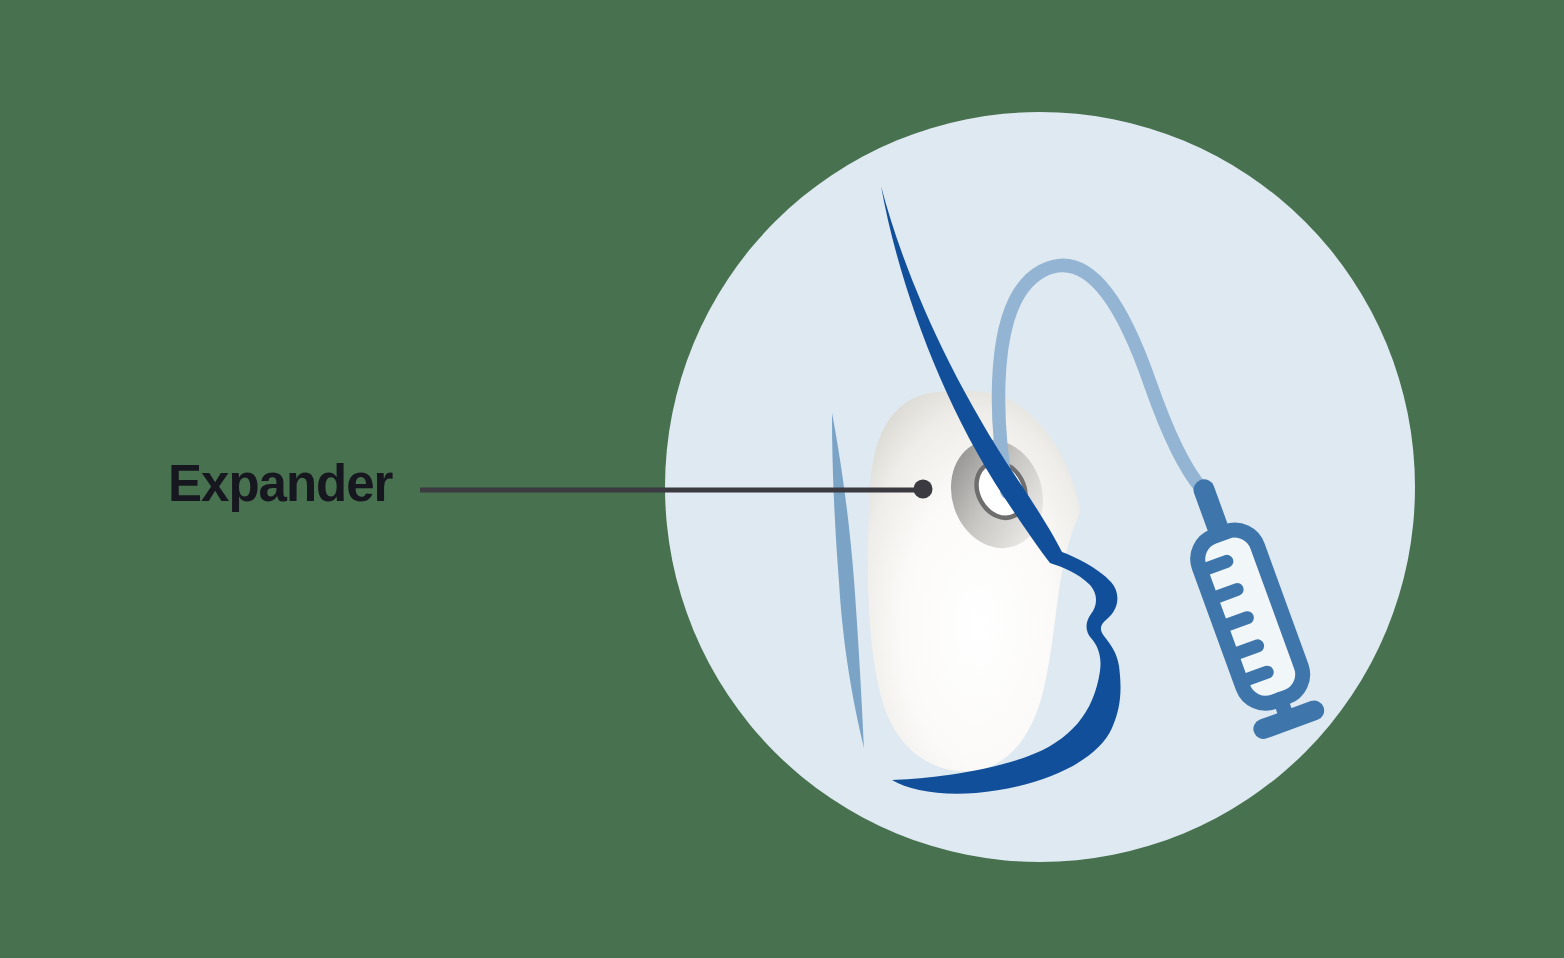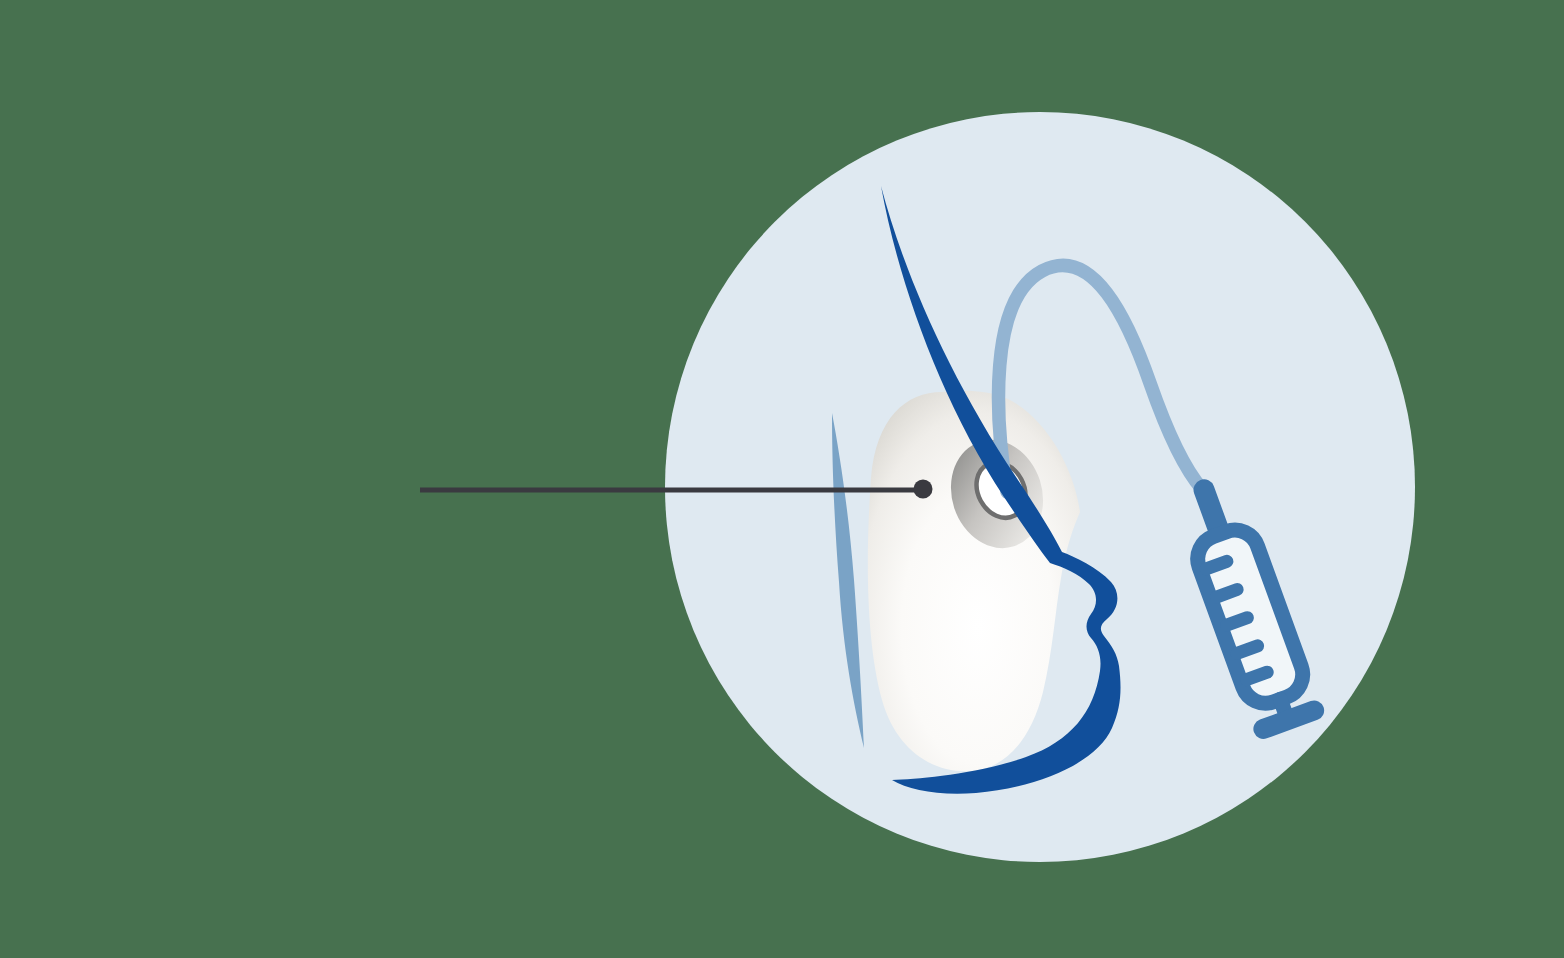--- a/index.html
+++ b/index.html
@@ -101,13 +101,14 @@
         <line x1="-25" y1="196" x2="-3" y2="196"></line>
       </g>
       <line class="c-syr-stroke" x1="0" y1="226" x2="0" y2="243" stroke-width="15" stroke-linecap="round"></line>
       <line class="c-syr-stroke" x1="-26" y1="248" x2="28" y2="248" stroke-width="20" stroke-linecap="round"></line>
     </g>
 
     <line class="c-leader" x1="420" y1="490" x2="923" y2="490" stroke-width="5"></line>
     <circle class="c-dot" cx="923" cy="489" r="9.5"></circle>
   </svg>
 
+  <div class="label">Expander</div>
 </div>
 
 </body></html>

